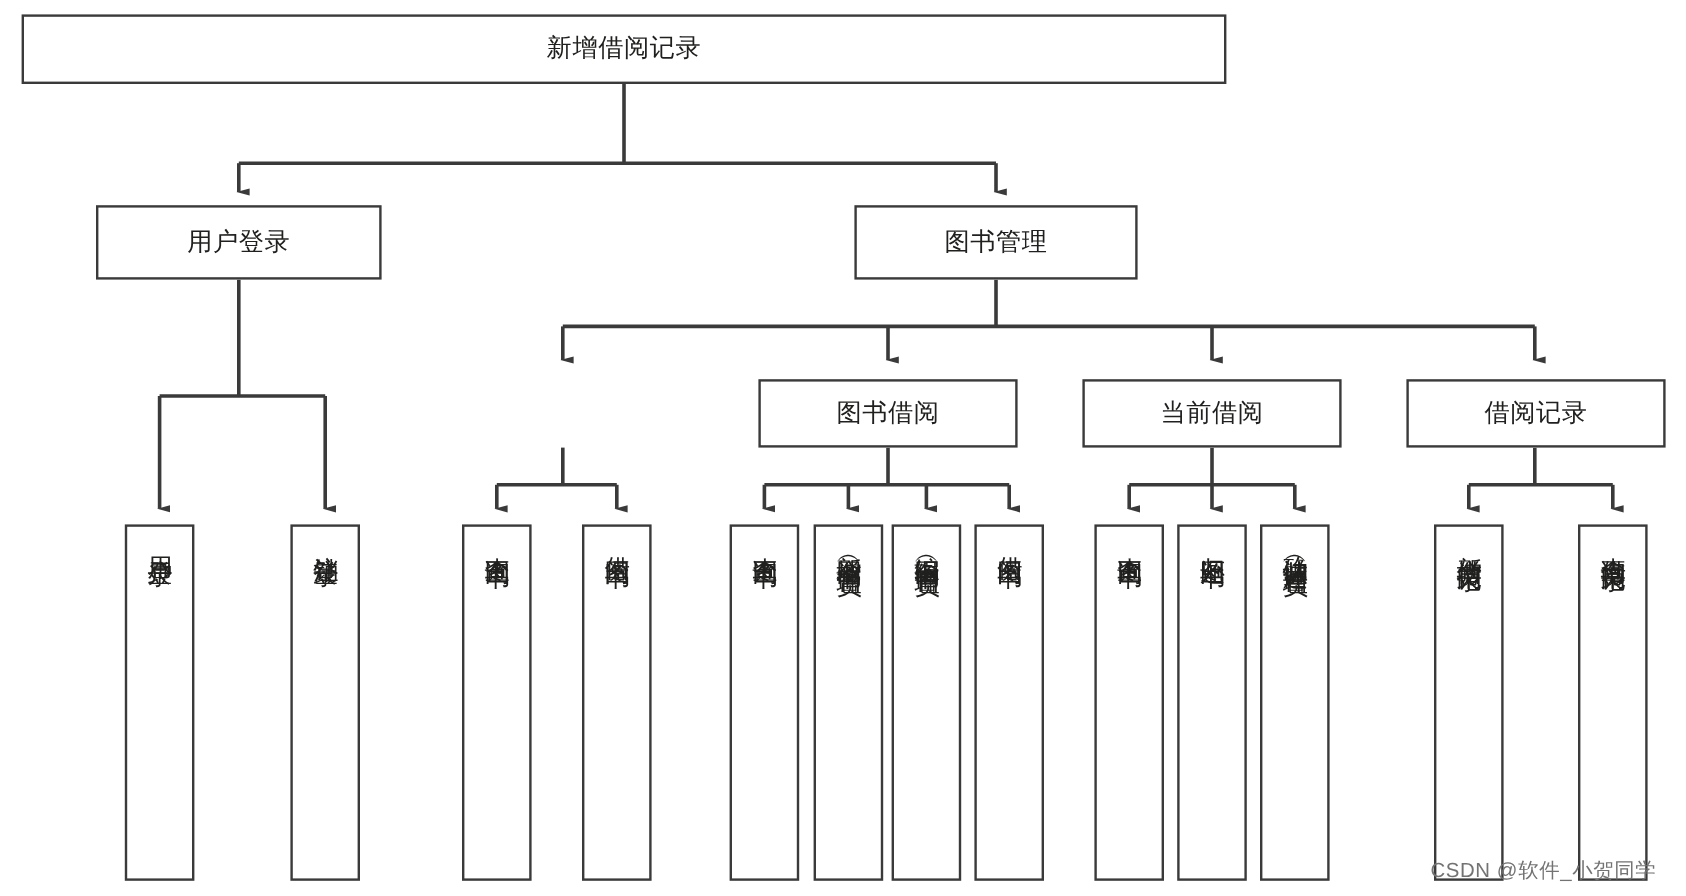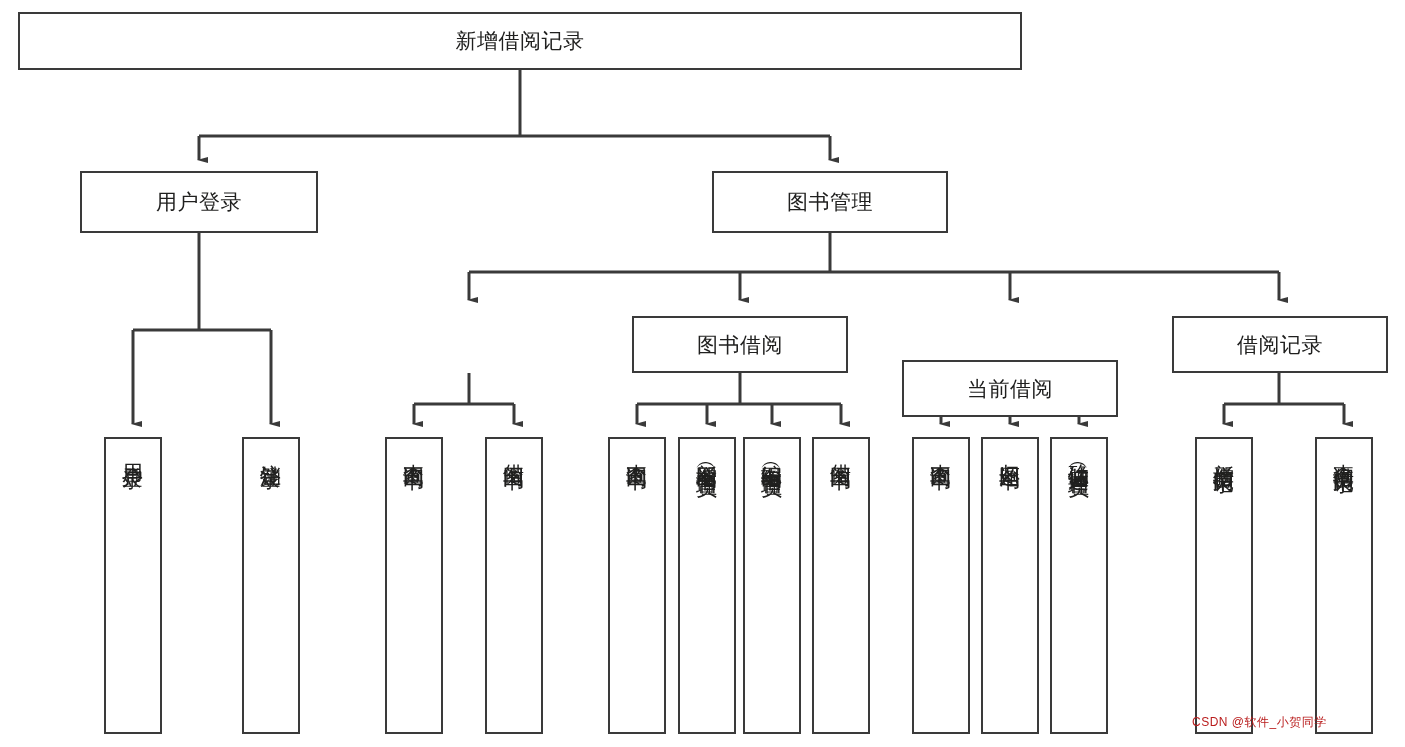--- a/index.html
+++ b/index.html
@@ -55,22 +55,22 @@
   .node.vertical .lbl {
     writing-mode: vertical-rl;
     text-orientation: upright;
     font-size: 21px;
     line-height: 1.0;
     letter-spacing: 2px;
     white-space: nowrap;
   }
   .watermark {
     position: absolute;
-    color: #b91c1c;
-    font-size: 12px;
+    color: #737373;
+    font-size: 17px;
     white-space: nowrap;
     letter-spacing: 0.5px;
   }
 </style>
 </head>
 <body>
 
 <div id="canvas">
 
   <svg class="edges" viewBox="0 0 1405 747">
@@ -130,21 +130,21 @@
   <div class="node horizontal level1" style="left:80px; top:171px; width:238px; height:62px;">
     <span class="lbl">用户登录</span>
   </div>
   <div class="node horizontal level1" style="left:712px; top:171px; width:236px; height:62px;">
     <span class="lbl">图书管理</span>
   </div>
 
   <div class="node horizontal level2" style="left:632px; top:316px; width:216px; height:57px;">
     <span class="lbl">图书借阅</span>
   </div>
-  <div class="node horizontal level2" style="left:902px; top:316px; width:216px; height:57px;margin-top:44px;">
+  <div class="node horizontal level2" style="left:902px; top:316px; width:216px; height:57px;">
     <span class="lbl">当前借阅</span>
   </div>
   <div class="node horizontal level2" style="left:1172px; top:316px; width:216px; height:57px;align-items:center;">
     <span class="lbl">借阅记录</span>
   </div>
 
   <div class="node vertical" style="left:104px; top:437px; width:58px; height:297px;">
     <span class="lbl">用户登录</span>
   </div>
   <div class="node vertical" style="left:242px; top:437px; width:58px; height:297px;">

